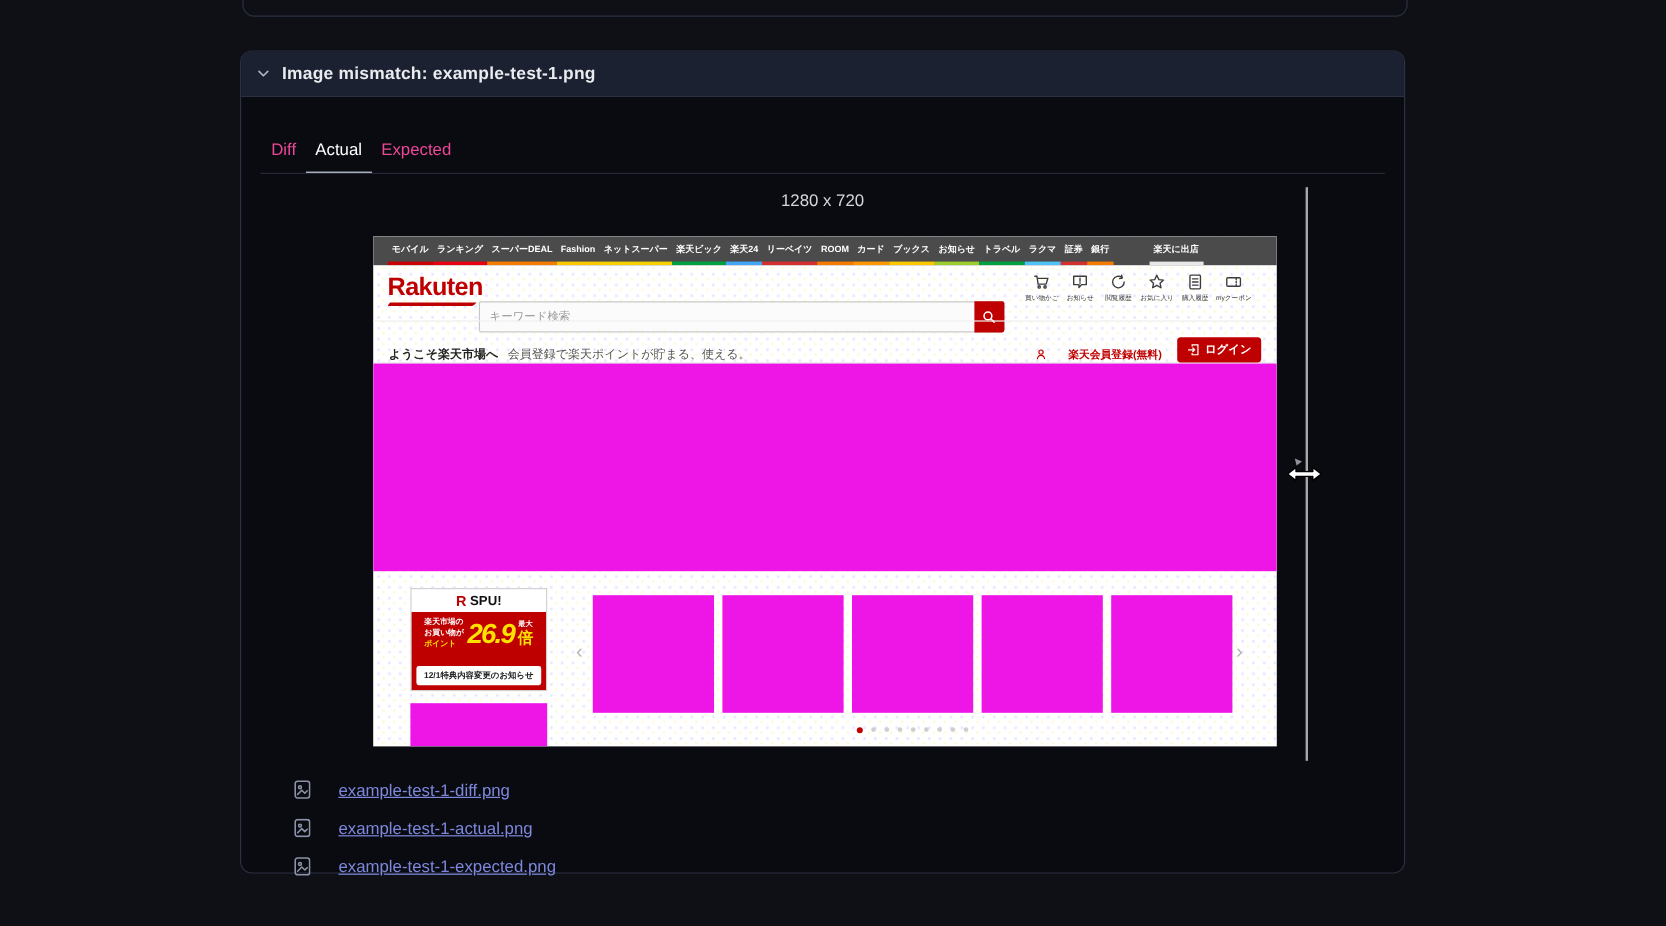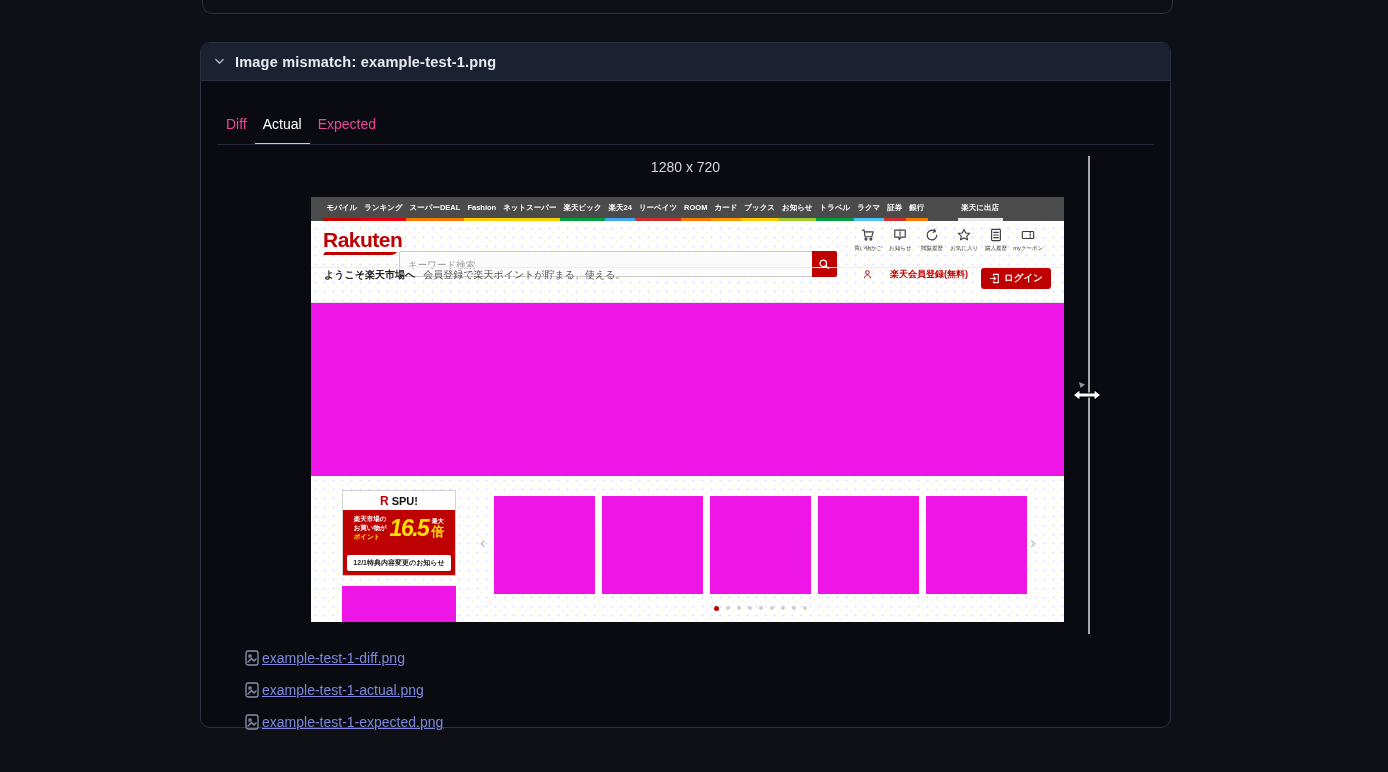--- a/index.html
+++ b/index.html
@@ -49,21 +49,21 @@
               font-size:9.5px; color:#333; padding:0 30px 0 8px; outline:none;
               font-family:"Liberation Sans", sans-serif; }
   .r-search input::placeholder { color:#999; }
   .r-search-btn { position:absolute; right:-1px; top:-1px; width:25px; height:26px; background:#bf0000;
               border-radius:0 2px 2px 0; display:flex; align-items:center; justify-content:center; cursor:pointer; }
   .r-icons { position:absolute; left:541px; top:7px; display:flex; }
   .r-icon-item { width:32px; display:flex; flex-direction:column; align-items:center; gap:2px; cursor:pointer; }
   .r-icon-label { font-size:6px; color:#333; white-space:nowrap; transform:scale(.92); }
 
   .r-welcome { position:absolute; top:70px; left:0; right:0; height:36px; border-top:1px solid #eee;
-               border-bottom:1px solid #e2e2e2; display:flex; align-items:flex-start; padding:0 13px; }
+               border-bottom:1px solid #e2e2e2; display:flex; align-items:flex-end; padding:0 13px; }
   .r-welcome-text { font-size:10px; color:#555; }
   .r-welcome-text b { color:#222; margin-right:8px; }
   .r-reg { display:flex; align-items:center; gap:17px; color:#bf0000; font-size:9px; font-weight:700;
            margin-left:auto; cursor:pointer; white-space:nowrap; }
   .r-login { margin-left:13px; height:21px; padding:0 8px; background:#bf0000; border-radius:3px;
              color:#fff; font-size:9.5px; font-weight:700; display:flex; align-items:center; gap:4px;
              cursor:pointer; white-space:nowrap; }
 
   .r-diff-main { position:absolute; top:106px; left:0; width:753px; height:173px; background:#ee16e6; }
   .r-content { position:absolute; top:279px; left:0; right:0; bottom:0; }
@@ -100,21 +100,21 @@
   .car-dot { width:4px; height:4px; border-radius:50%; background:#cfcfcf; cursor:pointer; }
   .car-dot.active { background:#bf0000; width:5px; height:5px; margin-top:-0.5px; }
 
   
   .slider-line { position:absolute; left:887px; top:113px; width:2px; height:478px;
                  background:#a8a8a8; cursor:col-resize; }
   .resize-cursor { position:absolute; left:869px; top:338px; pointer-events:none; }
 
   
   .attachments { position:absolute; left:44px; top:606px; display:flex; flex-direction:column; gap:14px; }
-  .att-row { display:flex; align-items:center; gap:3px; height:18px;text-align:center; }
+  .att-row { display:flex; align-items:center; gap:23px; height:18px;text-align:center; }
   .att-link { color:#7d88dd; font-size:14px; text-decoration:underline; cursor:pointer; }
 </style>
 </head>
 <body>
 
 <div class="top-box"></div>
 
 <div class="section">
 
   <div class="section-header">
@@ -244,21 +244,21 @@
             <span class="r-mark">R</span>
             <span>SPU!</span>
           </div>
         <div class="spu-body">
           <div class="spu-row">
             <span class="spu-lines">
               <span>楽天市場の</span>
               <span>お買い物が</span>
               <span class="yellow">ポイント</span>
             </span>
-            <span class="spu-value">16.5</span>
+            <span class="spu-value">26.9</span>
             <span class="spu-side">
               <span class="spu-max">最大</span>
               <span class="spu-unit">倍</span>
             </span>
           </div>
           <div class="spu-notice">12/1特典内容変更のお知らせ</div>
         </div>
       </div>
 
       <div class="r-diff-bottom"></div>

